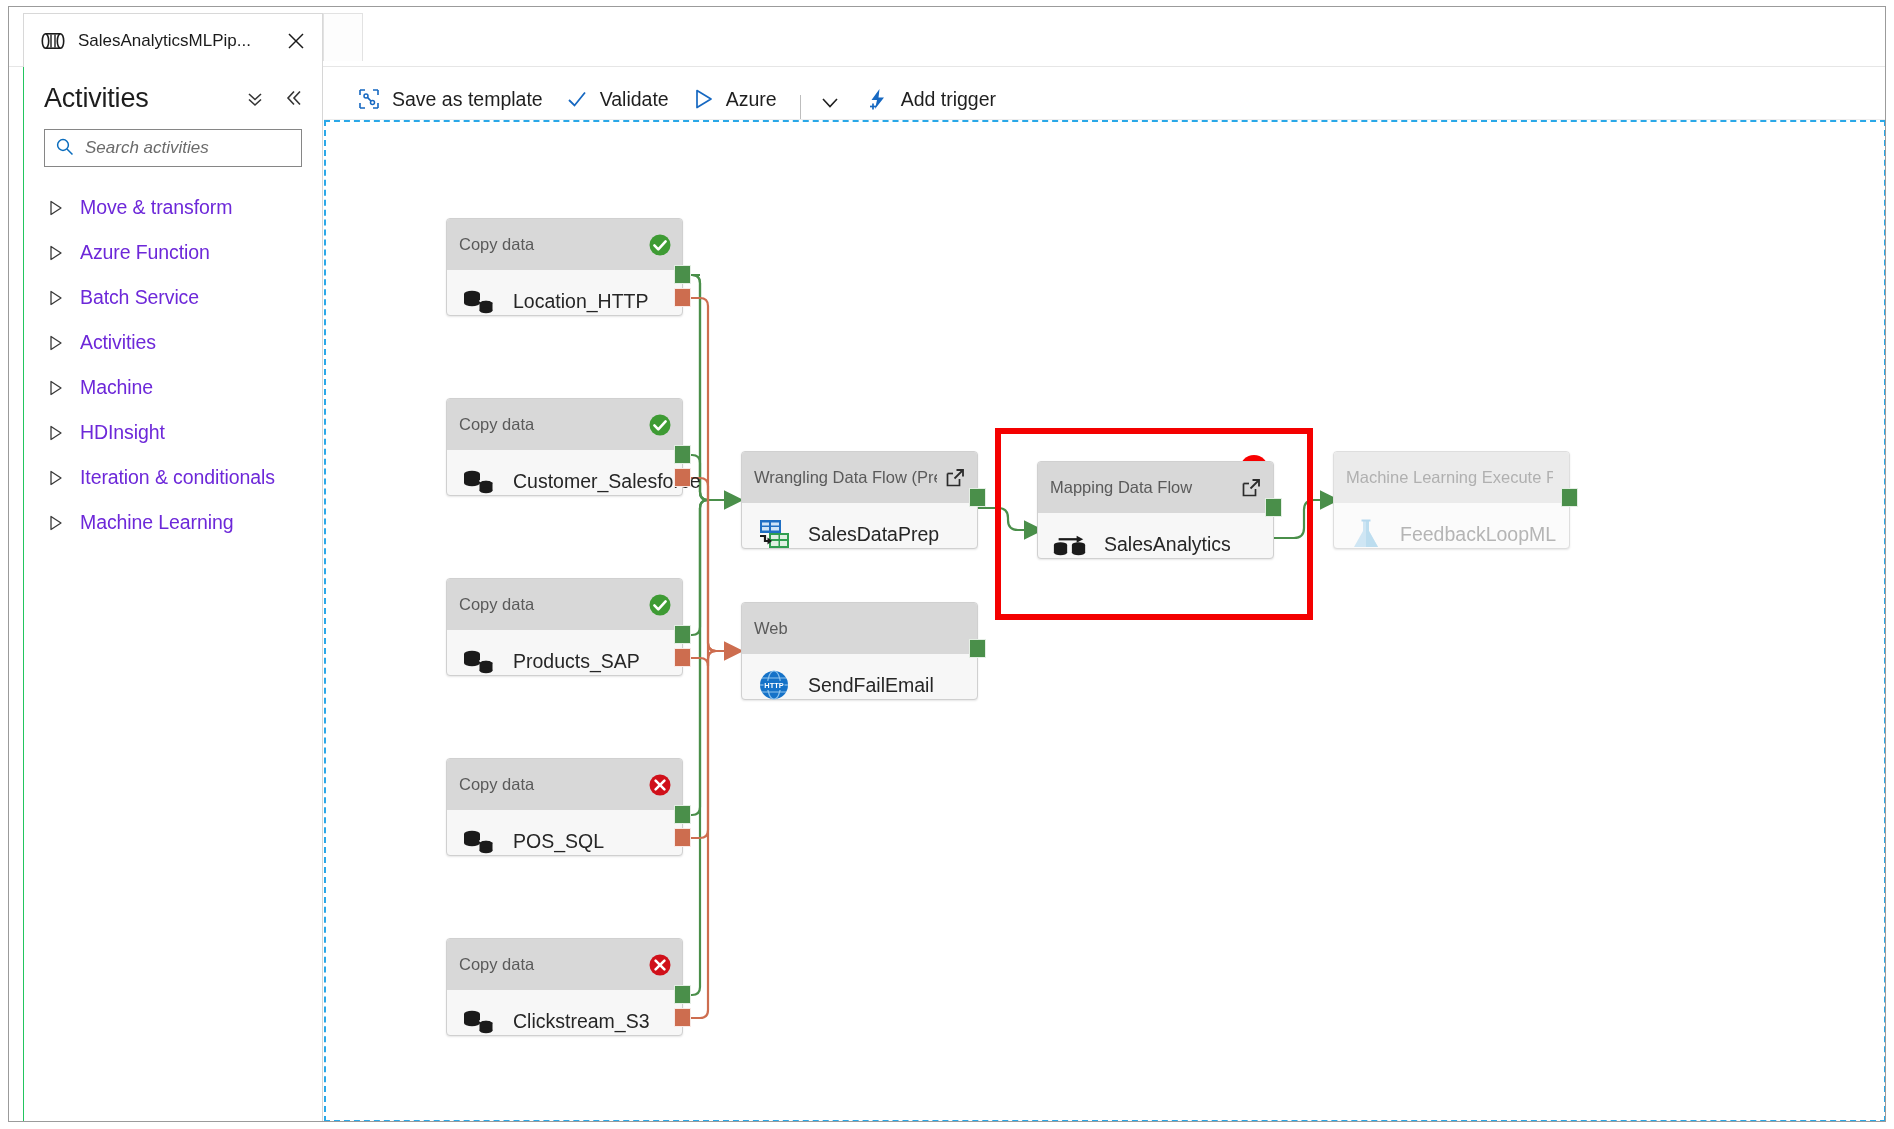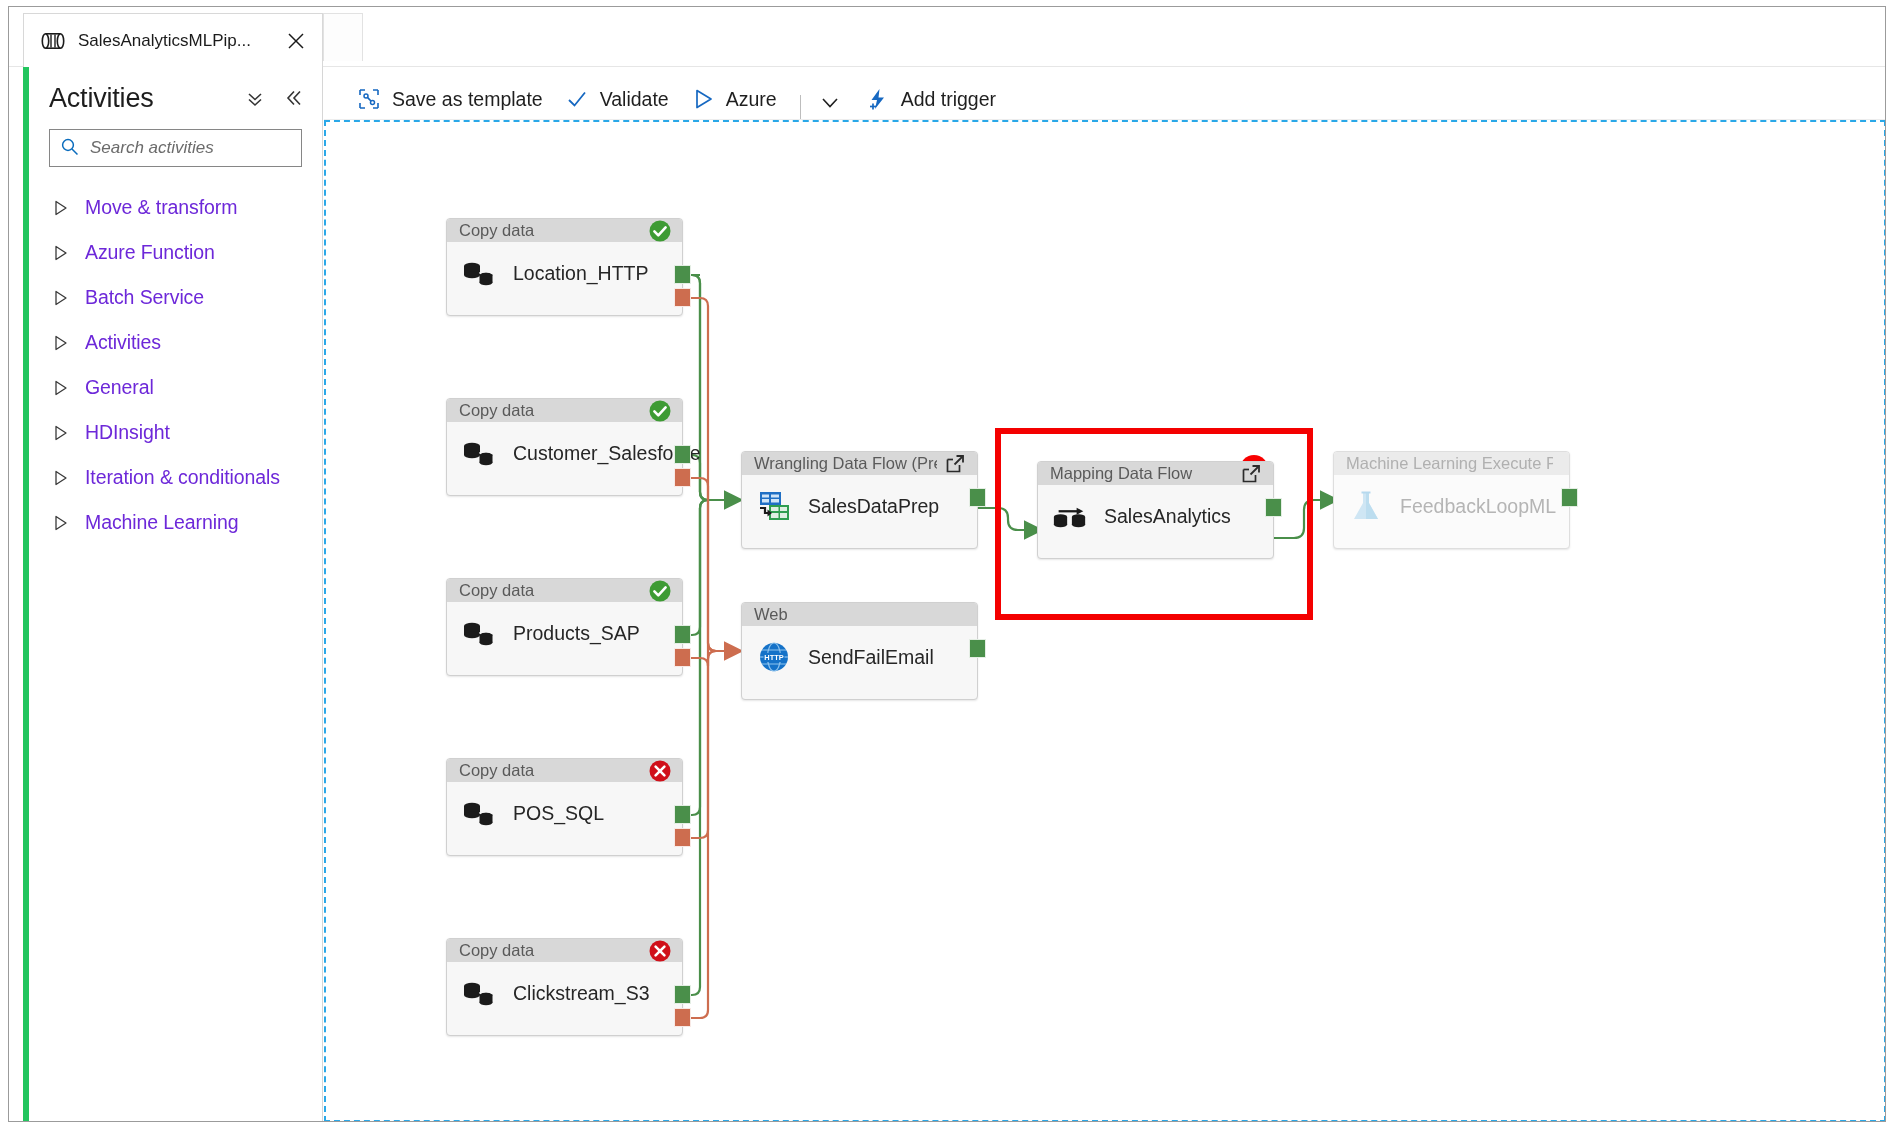--- a/index.html
+++ b/index.html
@@ -52,21 +52,21 @@
     border: 1px solid #e2e2e2; border-bottom: none;
     background: #fdfdfd;
   }
 
   
   #leftpanel {
     position: absolute; left: 14px; top: 60px;
     width: 300px; height: 1055px;
     background: #ffffff;
     border-right: 1px solid #d6d6d6;
-    border-left: 6px solid #22c55e;
+    border-left: 1px solid #22c55e;
   }
   #panel-head {
     position: relative; height: 62px;
     display: flex; align-items: center;
     padding: 0 18px 0 20px;
   }
   #panel-title { font-size: 27px; color: #1d1d1d; font-weight: 400; letter-spacing: -0.2px; }
   #panel-actions { margin-left: auto; display: flex; align-items: center; gap: 16px; }
   .chev { width: 22px; height: 22px; display:flex; align-items:center; justify-content:center; }
 
@@ -128,21 +128,21 @@
   
   .node {
     position: absolute;
     background: #f7f7f7;
     border: 1px solid #d0d0d0;
     border-radius: 4px;
     box-shadow: 0 1px 2px rgba(0,0,0,0.10);
     overflow: visible;
   }
   .node .n-head {
-    height: 23px; background: #d8d8d8;
+    height: 51px; background: #d8d8d8;
     display: flex; align-items: center;
     padding: 0 10px 0 12px;
     border-radius: 3px 3px 0 0;
   }
   .node .n-head .n-type {
     font-size: 16.5px; color: #5a5a5a; white-space: nowrap;
     overflow: hidden; flex: 1 1 auto;
   }
   .node .n-head .n-badge { flex: 0 0 auto; margin-left: 6px; display:flex; align-items:center; }
   .node .n-body {
@@ -270,21 +270,21 @@
             </svg>
           </span>
           <span class="lbl">Activities</span>
         </div>
         <div class="act-item">
           <span class="tri">
             <svg width="14" height="16" viewBox="0 0 14 16">
               <polygon points="2,1.5 12,8 2,14.5" fill="none" stroke="#3a3a3a" stroke-width="1.3" stroke-linejoin="round"></polygon>
             </svg>
           </span>
-          <span class="lbl">General</span>
+          <span class="lbl">Machine</span>
         </div>
         <div class="act-item">
           <span class="tri">
             <svg width="14" height="16" viewBox="0 0 14 16">
               <polygon points="2,1.5 12,8 2,14.5" fill="none" stroke="#3a3a3a" stroke-width="1.3" stroke-linejoin="round"></polygon>
             </svg>
           </span>
           <span class="lbl">HDInsight</span>
         </div>
         <div class="act-item">

